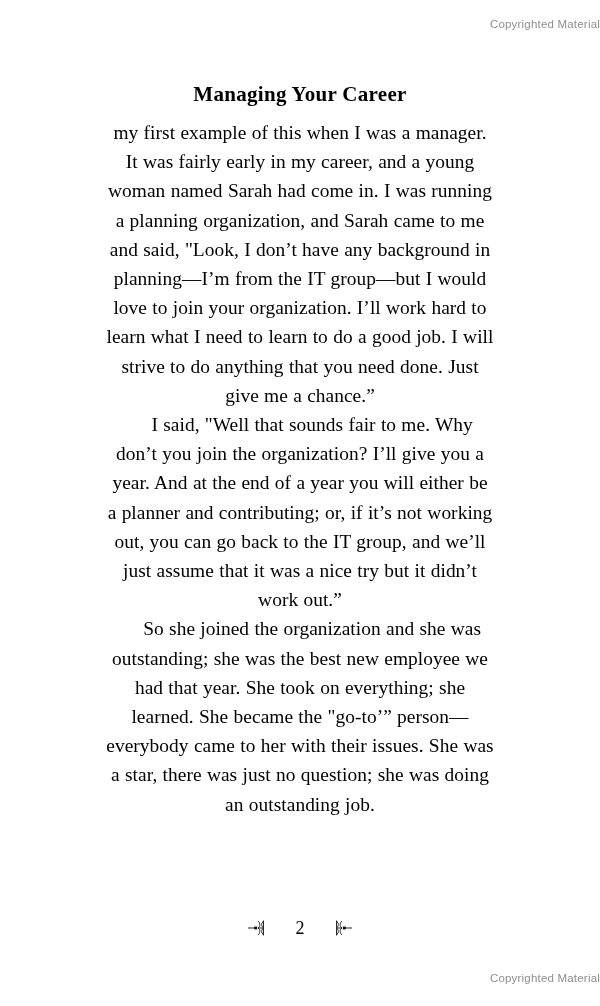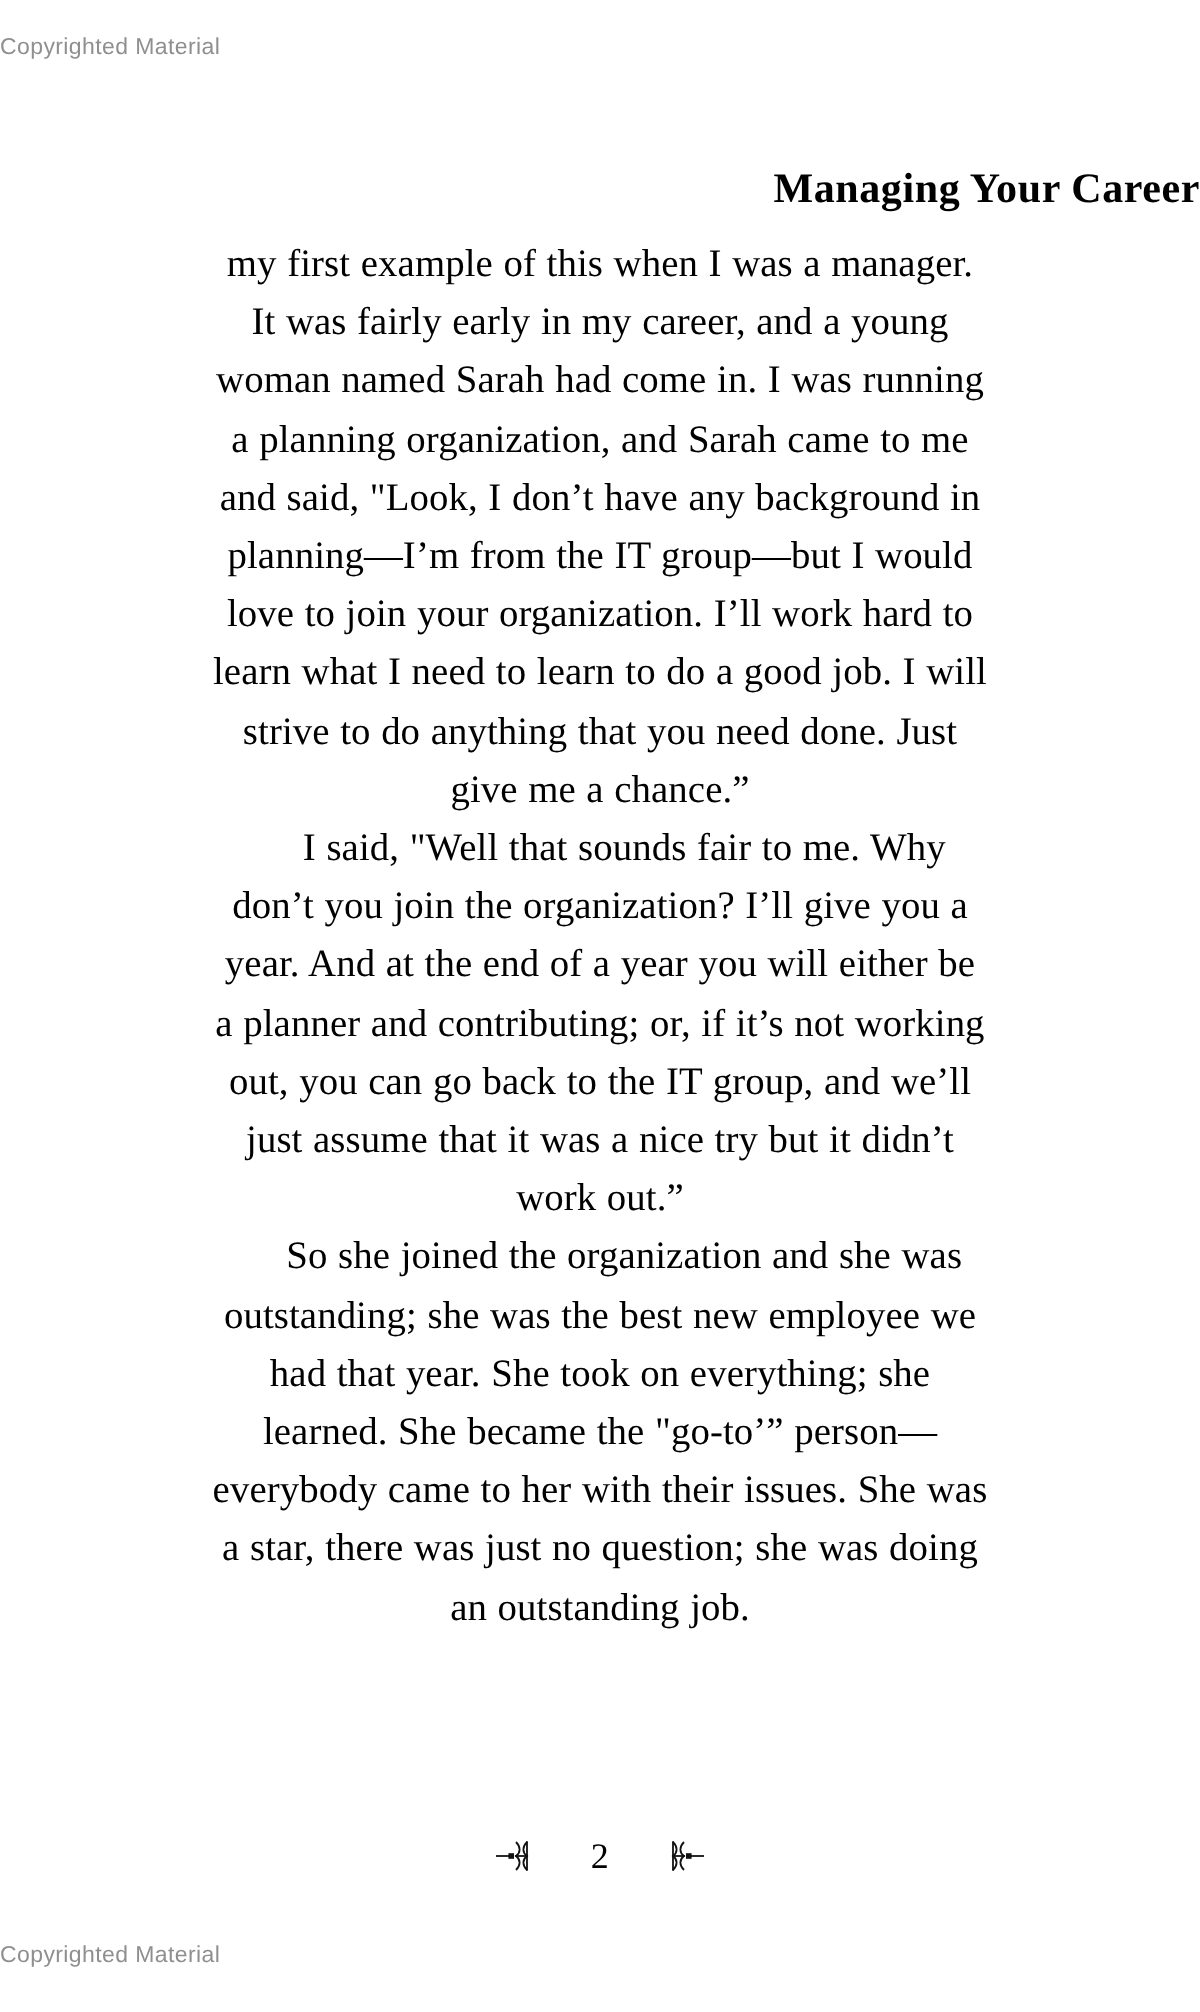--- a/index.html
+++ b/index.html
@@ -20,37 +20,37 @@
     position: absolute;
     inset: 0;
     background: #ffffff;
   }
 
   
   .watermark {
     position: absolute;
     left: 0;
     width: 100%;
-    text-align: left;
+    text-align: right;
     font-family: "Liberation Sans", "DejaVu Sans", sans-serif;
     font-size: 11.5px;
     letter-spacing: 0.2px;
     color: #8f8f8f;
     user-select: none;
   }
   .watermark-top { top: 18px; }
   .watermark-bottom { top: 972px; }
 
   
   .page-title {
     position: absolute;
     top: 69px;
     left: 0;
     width: 100%;
-    text-align: right;
+    text-align: center;
     font-size: 21px;
     font-weight: bold;
     letter-spacing: 0.3px;
     line-height: 1.1;
   }
 
   
   .body-text {
     position: absolute;
     top: 118px;

